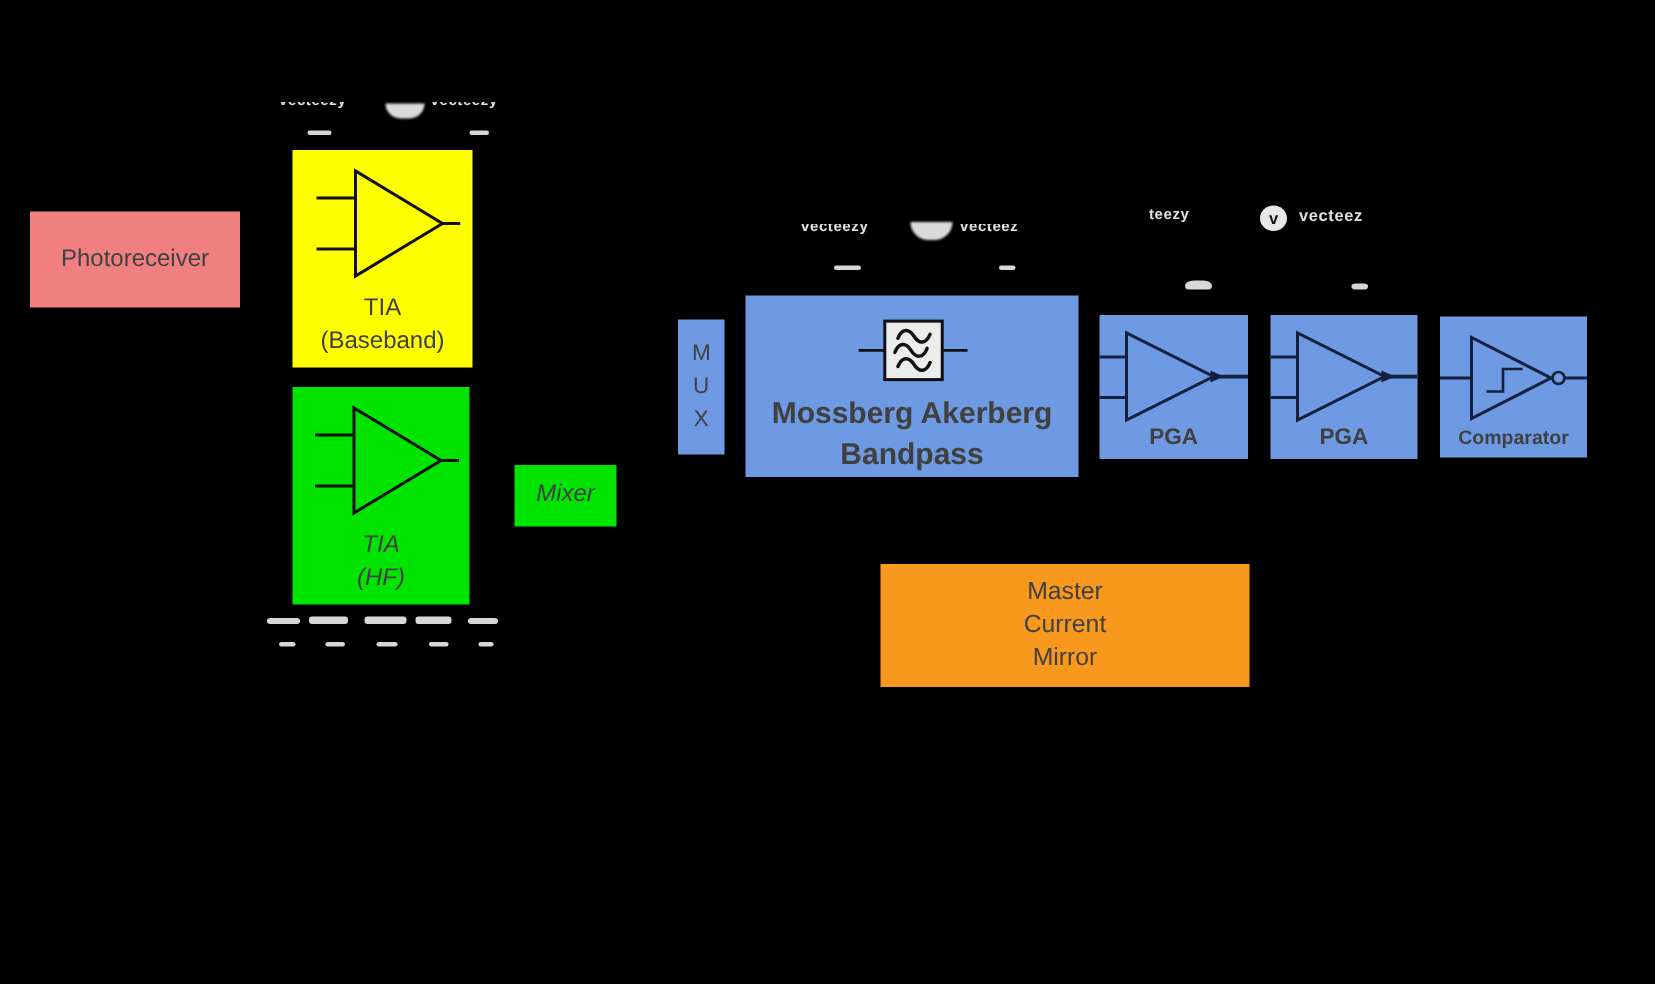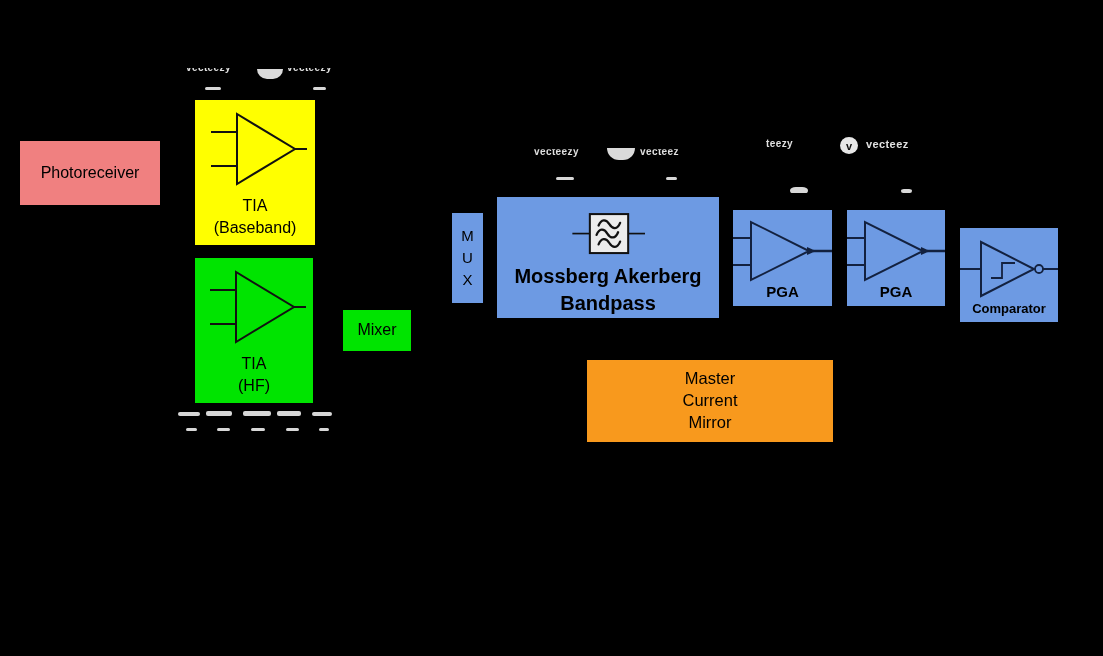--- a/index.html
+++ b/index.html
@@ -3,43 +3,43 @@
 <meta charset="utf-8">
 <style>
   html,body{margin:0;padding:0;background:#000;}
   .stage{position:relative;width:1103px;height:656px;background:var(--canvas,#000);
          overflow:hidden;font-family:"Liberation Sans",sans-serif;color:#000;}
 
   .block{position:absolute;display:flex;flex-direction:column;align-items:center;
          justify-content:center;text-align:center;box-sizing:border-box;}
   .pink{background:var(--pink);}
   .yellow{background:var(--yellow);}
-  .green{background:var(--green);}
+  .green{background:var(--green);font-style:italic;}
   .blue{background:var(--blue);}
   .orange{background:var(--orange);}
 
-  .lbl{white-space:pre-line;font-size:16px;line-height:1.38;color:#000000;}
+  .lbl{white-space:pre-line;font-size:16px;line-height:1.38;color:#404040;}
   .lbl.bold{font-weight:bold;}
 
   
   #b-photoreceiver{left:20px;top:141px;width:140px;height:64px;}
   #b-photodiode{left:20px;top:298px;width:140px;height:64px;}
   #b-tia-bb{left:195px;top:100px;width:120px;height:145px;justify-content:flex-start;padding-top:9px;}
   #b-tia-hf{left:195px;top:258px;width:118px;height:145px;justify-content:flex-start;padding-top:9px;}
   #b-mixer{left:343px;top:310px;width:68px;height:41px;}
   #b-mux{left:452px;top:213px;width:31px;height:90px;}
   #b-mux .lbl{font-size:15px;line-height:1.45;}
   #b-bandpass{left:497px;top:197px;width:222px;height:121px;justify-content:flex-start;padding-top:7px;}
   #b-bandpass .lbl{font-size:20px;margin-top:1px;}
   #b-pga1{left:733px;top:210px;width:99px;height:96px;justify-content:flex-start;padding-top:9px;}
   #b-pga2{left:847px;top:210px;width:98px;height:96px;justify-content:flex-start;padding-top:9px;}
   .pga-lbl{font-size:15px;margin-top:-1px;}
-  #b-comparator{left:960px;top:228px;width:98px;height:94px;justify-content:flex-start;padding-top:11px;}
+  #b-comparator{left:960px;top:211px;width:98px;height:94px;justify-content:flex-start;padding-top:11px;}
   #b-comparator .lbl{font-size:13px;margin-top:1px;}
-  #b-mcm{left:587px;top:360px;width:246px;height:82px;}
+  #b-mcm{left:587px;top:376px;width:246px;height:82px;}
   #b-mcm .lbl{line-height:1.32;font-size:16.5px;}
   #b-led{left:195px;top:484px;width:118px;height:94px;}
 
   svg{display:block;}
 
   
   .wm{position:absolute;color:#f4f4f4;font-weight:bold;letter-spacing:.4px;
       filter:blur(.5px);opacity:.92;}
   .wm-half{clip-path:inset(55% 0 0 0);}   
   .wm-low{clip-path:inset(30% 0 0 0);}

